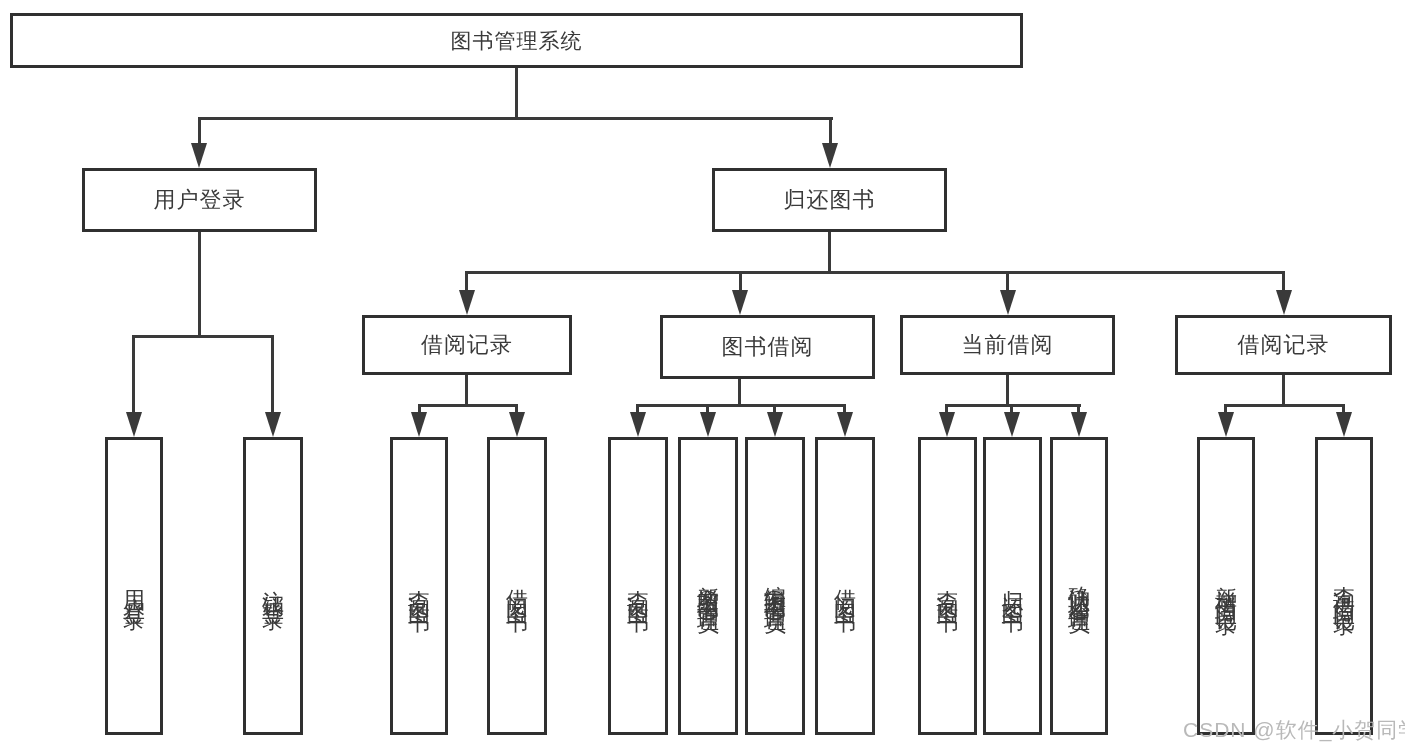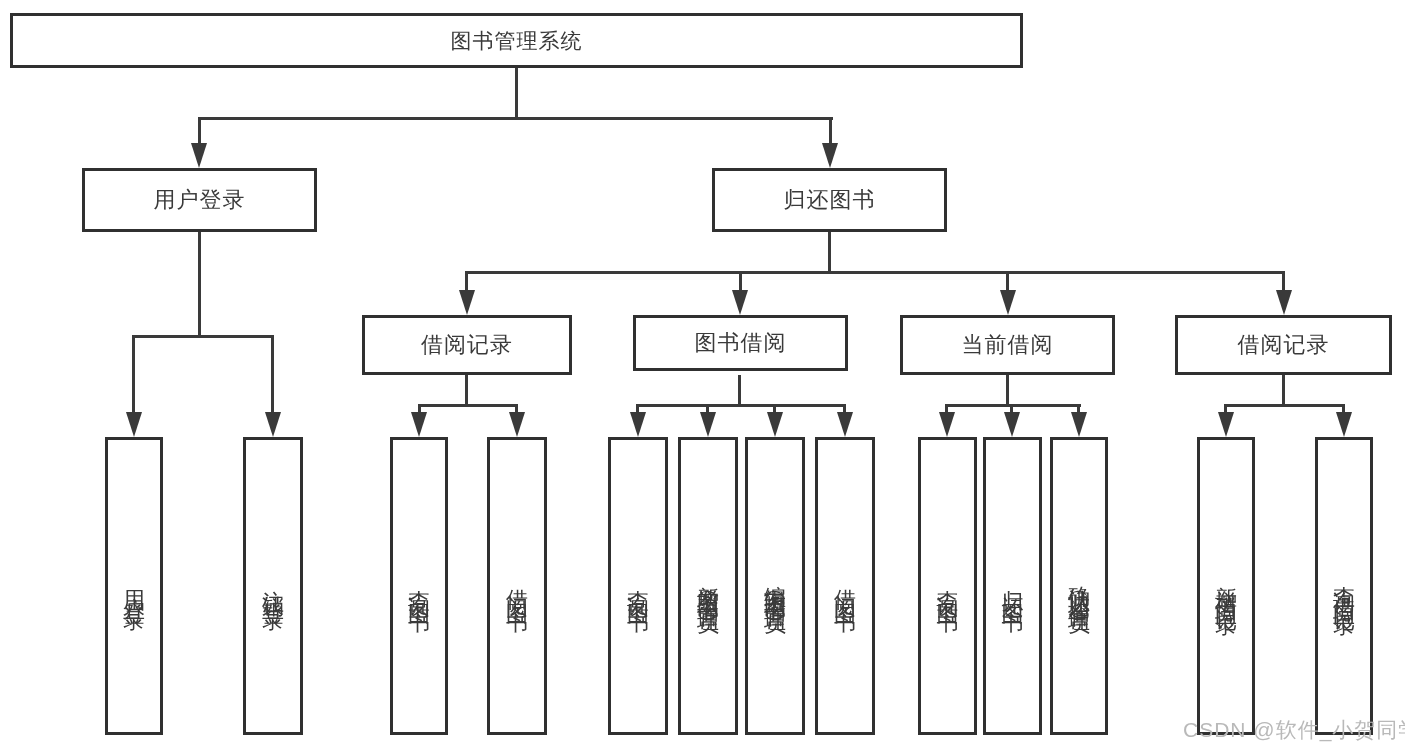--- a/index.html
+++ b/index.html
@@ -102,21 +102,21 @@
   <div class="box" style="left:82px;top:168px;width:235px;height:64px">
     <span class="lbl">用户登录</span>
   </div>
   <div class="box" style="left:712px;top:168px;width:235px;height:64px">
     <span class="lbl">归还图书</span>
   </div>
 
   <div class="box" style="left:362px;top:315px;width:210px;height:60px">
     <span class="lbl">借阅记录</span>
   </div>
-  <div class="box" style="left:633px;top:315px;width:215px;height:56px">
+  <div class="box" style="left:660px;top:315px;width:215px;height:64px">
     <span class="lbl">图书借阅</span>
   </div>
   <div class="box" style="left:1175px;top:315px;width:217px;height:60px">
     <span class="lbl">借阅记录</span>
   </div>
   <div class="box" style="left:900px;top:315px;width:215px;height:60px">
     <span class="lbl">当前借阅</span>
   </div>
 
   <div class="vbox" style="left:105px;top:437px;width:58px;height:298px">

